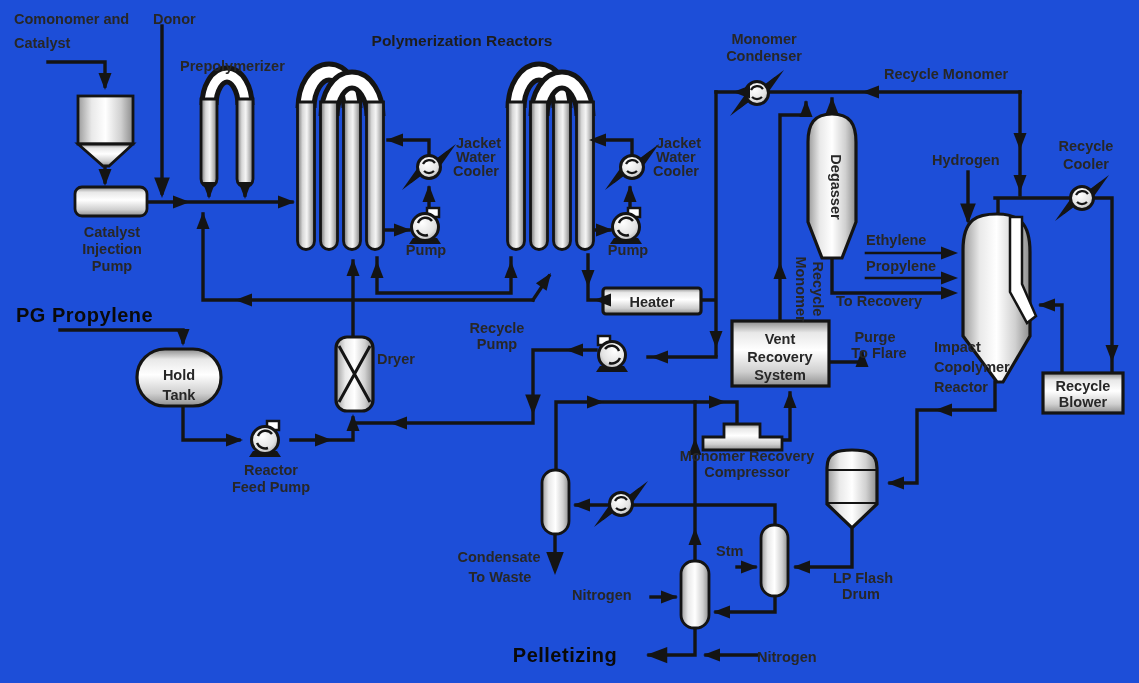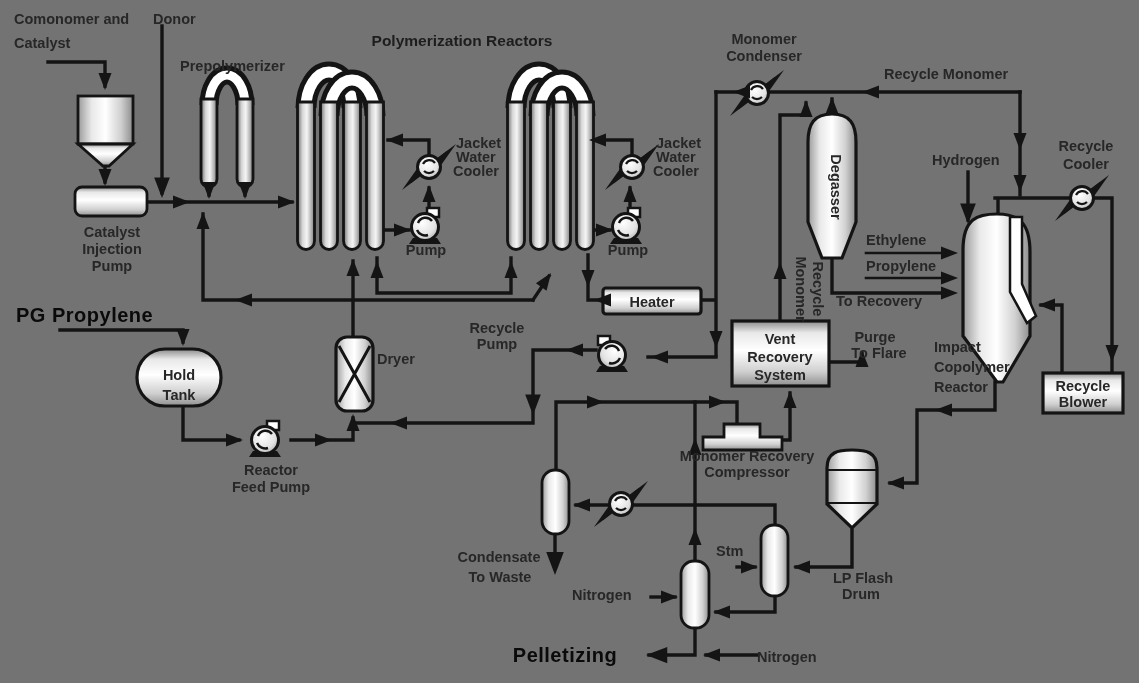--- a/index.html
+++ b/index.html
@@ -1,16 +1,16 @@
 <!DOCTYPE html>
 <html><head>
 <meta charset="utf-8">
 <style>
   html,body{margin:0;padding:0;background:#ffffff;}
-  .stage{width:1139px;height:683px;position:relative;background:#737373;overflow:hidden;}
+  .stage{width:1139px;height:683px;position:relative;background:#1d4ed8;overflow:hidden;}
   svg{display:block;}
   svg text{font-family:"Liberation Sans", sans-serif;font-weight:700;}
   .lbl{font-size:14.5px;fill:#272727;}
   .ttl{font-size:15.5px;fill:#1d1d1d;}
   .big{font-size:20px;fill:#0a0a0a;letter-spacing:.5px;}
   .mid{text-anchor:middle;}
   .ln{stroke:#141414;stroke-width:3.4;fill:none;stroke-linecap:square;}
   .lnthin{stroke:#141414;stroke-width:2.6;fill:none;stroke-linecap:square;}
   .ar{fill:#141414;stroke:none;}
   .shape{stroke:#141414;stroke-width:2.8;}

